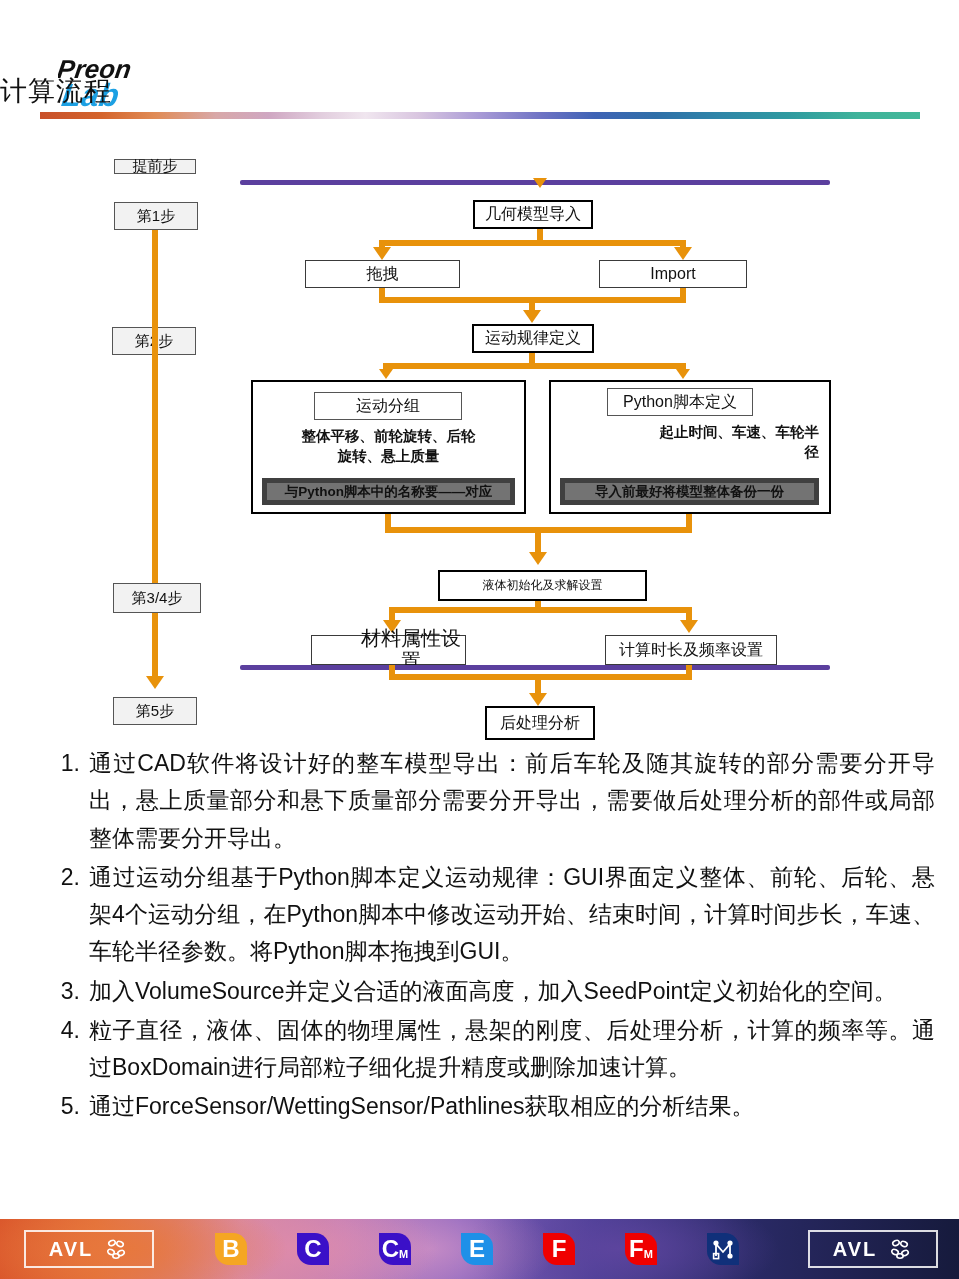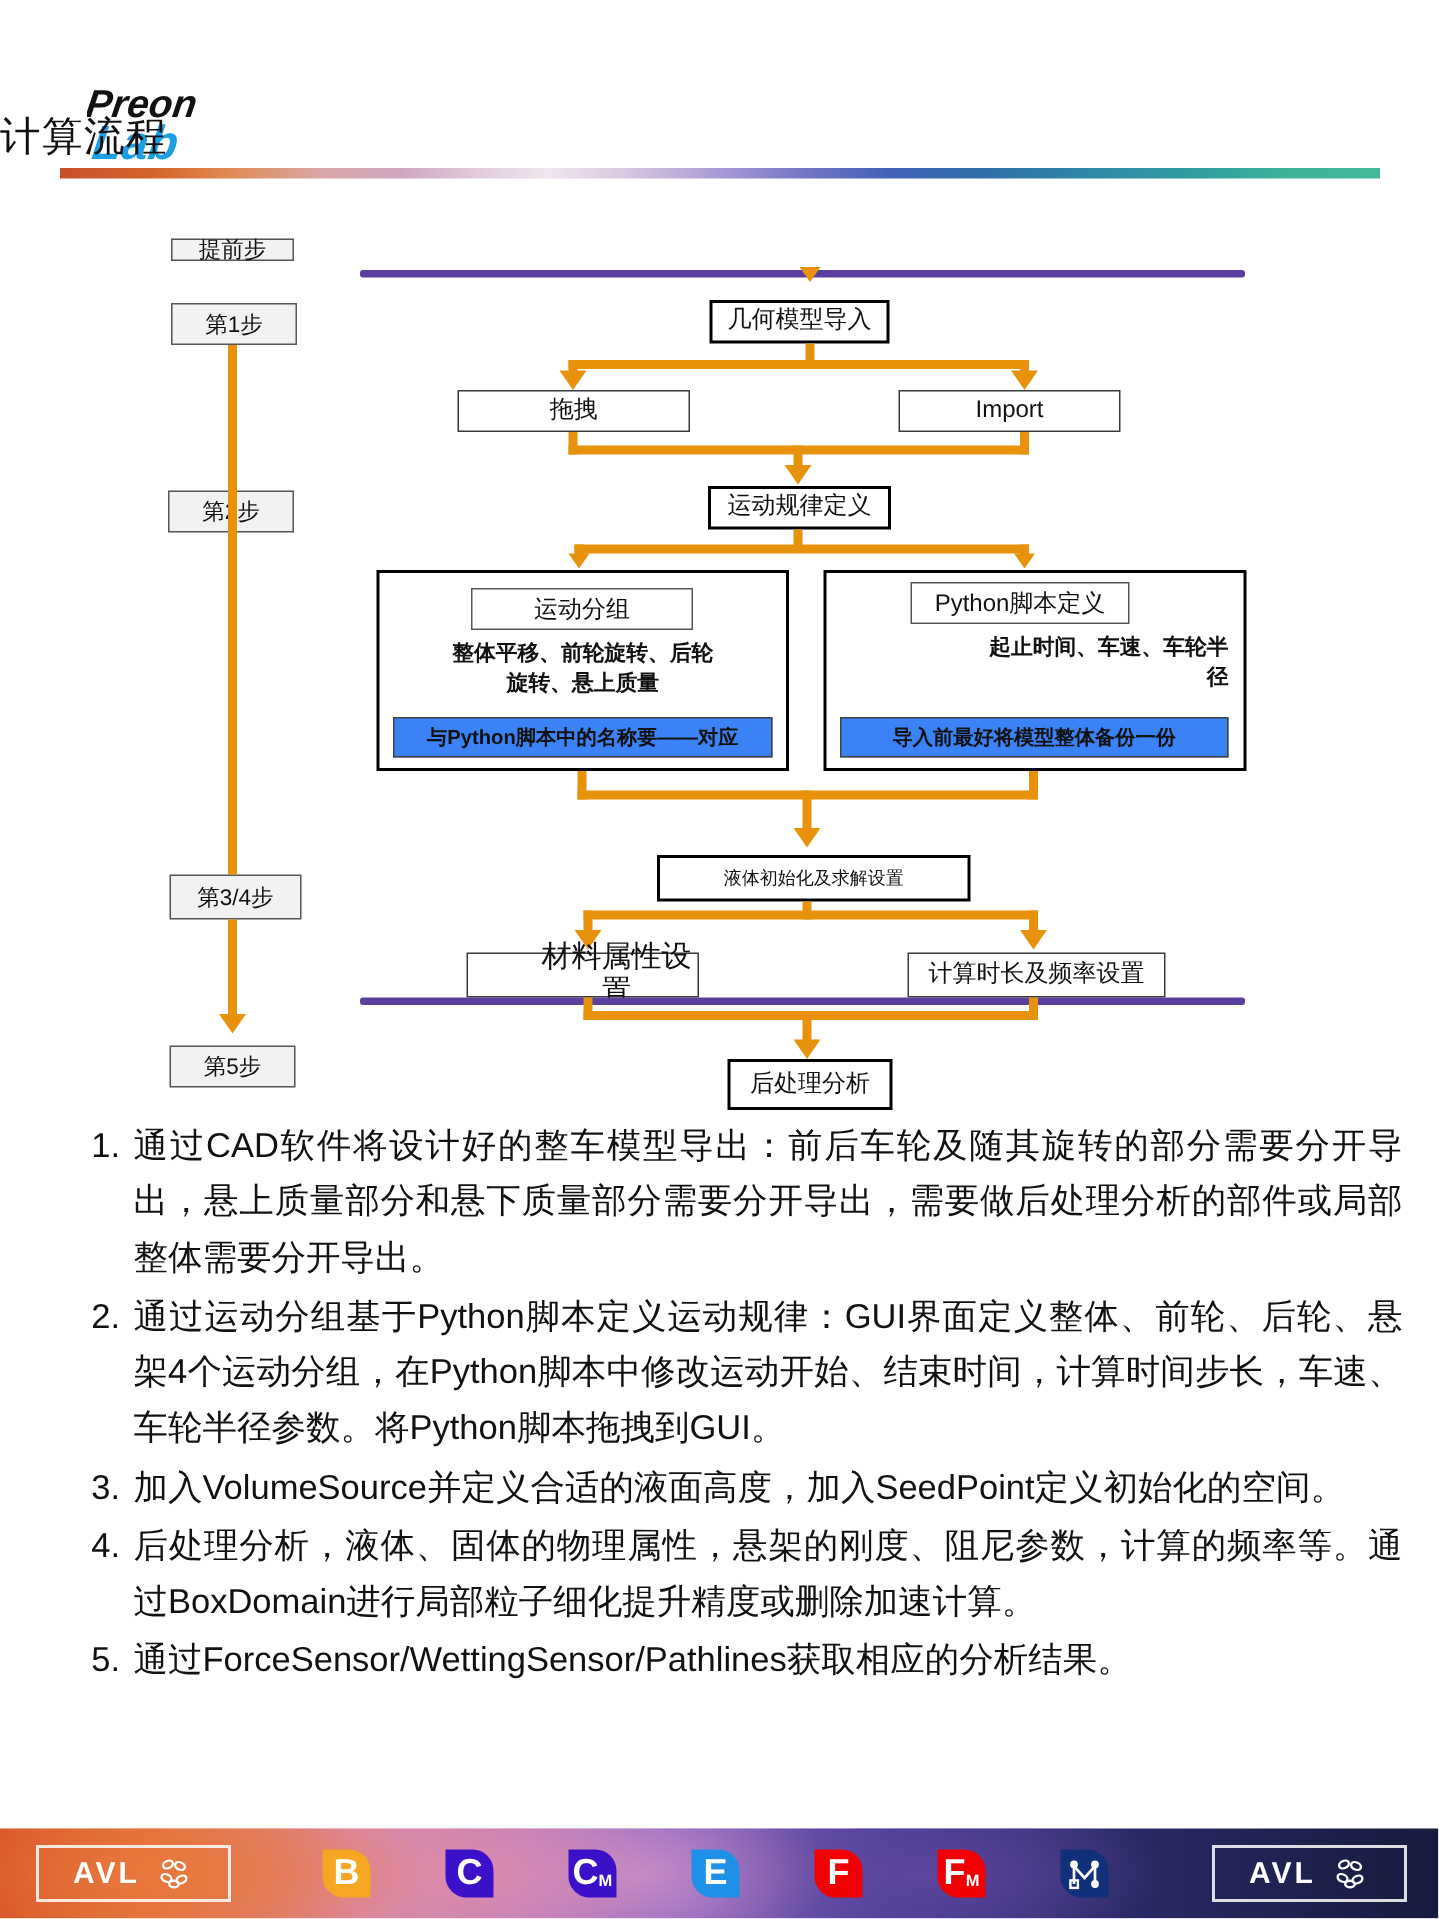--- a/index.html
+++ b/index.html
@@ -69,21 +69,21 @@
     font-size:16px; color:#111;
   }
   .grp-text {
     position:absolute;
     text-align:center; font-size:14.5px; color:#111; line-height:1.35;
     font-weight:bold;
   }
   .grp-note {
     position:absolute;
     display:flex; align-items:center; justify-content:center;
-    border:1px solid #404040; background:#3b82f6;
+    border:5px solid #404040; background:#737373;
     font-size:13.5px; color:#111; font-weight:bold;
   }
 
   
   .ln { position:absolute; background:#E8920B; }
   .purple { position:absolute; background:#5b3f9e; height:5px; border-radius:2px; }
   .arrow-d {
     position:absolute; width:0; height:0;
     border-left:9px solid transparent;
     border-right:9px solid transparent;
@@ -285,21 +285,21 @@
     <div class="note-item">
       <div class="note-num">2.</div>
       <div class="note-txt">通过运动分组基于Python脚本定义运动规律：GUI界面定义整体、前轮、后轮、悬架4个运动分组，在Python脚本中修改运动开始、结束时间，计算时间步长，车速、车轮半径参数。将Python脚本拖拽到GUI。</div>
     </div>
     <div class="note-item">
       <div class="note-num">3.</div>
       <div class="note-txt">加入VolumeSource并定义合适的液面高度，加入SeedPoint定义初始化的空间。</div>
     </div>
     <div class="note-item">
       <div class="note-num">4.</div>
-      <div class="note-txt">后处理分析，液体、固体的物理属性，悬架的刚度、阻尼参数，计算的频率等。通过BoxDomain进行局部粒子细化提升精度或删除加速计算。</div>
+      <div class="note-txt">粒子直径，液体、固体的物理属性，悬架的刚度、后处理分析，计算的频率等。通过BoxDomain进行局部粒子细化提升精度或删除加速计算。</div>
     </div>
     <div class="note-item">
       <div class="note-num">5.</div>
       <div class="note-txt">通过ForceSensor/WettingSensor/Pathlines获取相应的分析结果。</div>
     </div>
   </div>
 
   <div id="footer">
 
     <div class="avl-box" style="left:24px; width:130px;">

